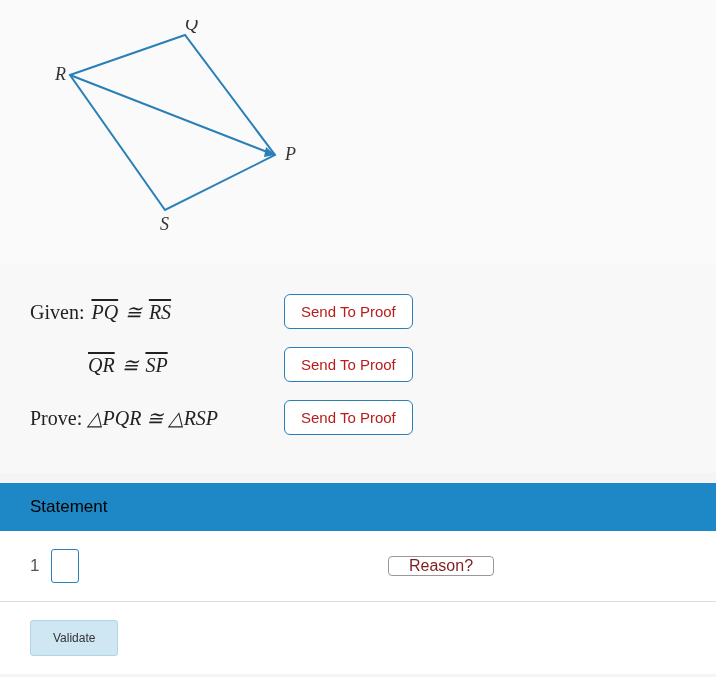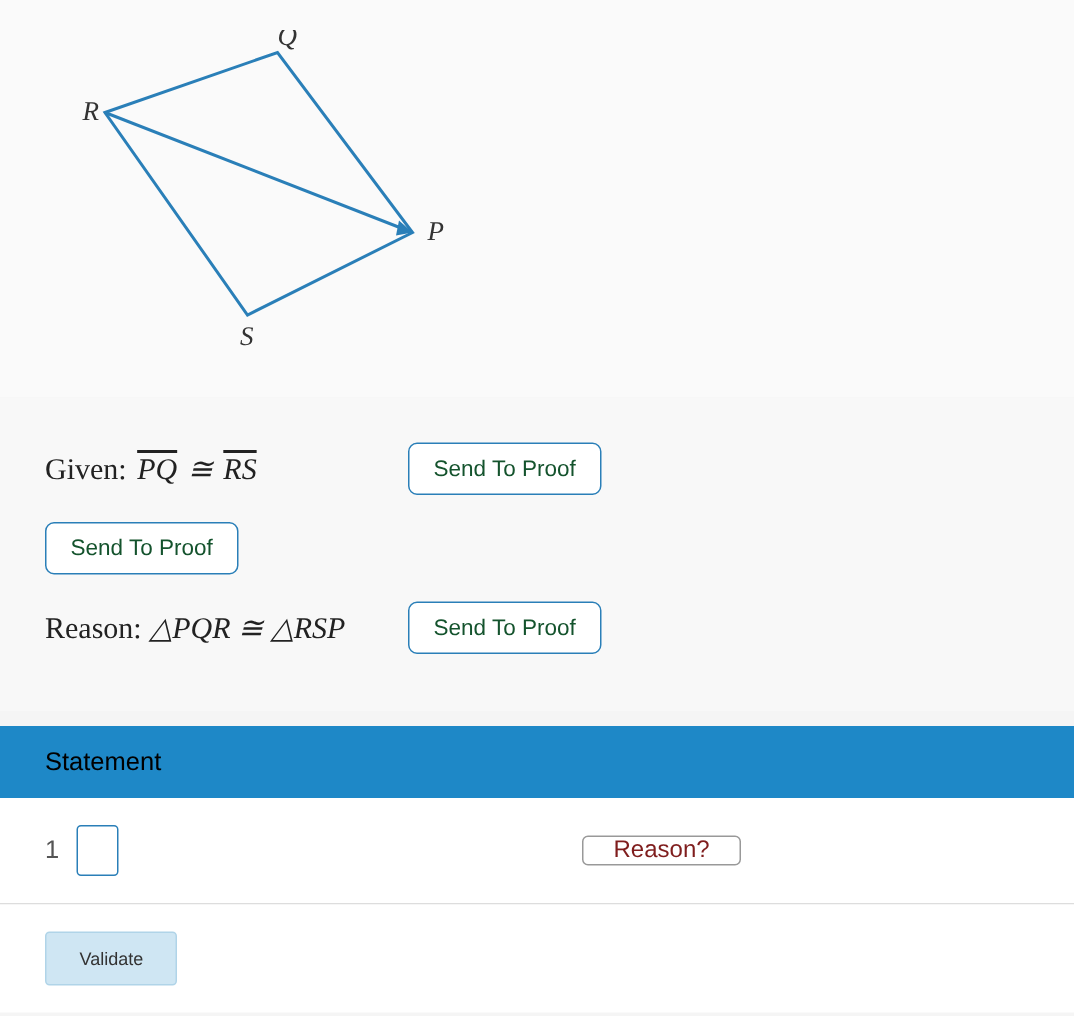--- a/index.html
+++ b/index.html
@@ -29,41 +29,41 @@
       fill: #333;
     }
     .givens-area {
       padding: 30px 30px 20px 30px;
       background: #f8f8f8;
     }
     .given-row {
       display: flex;
       align-items: center;
       margin-bottom: 18px;
-      gap: 22px;
+      gap: 34px;
     }
     .math-label {
       font-family: "Times New Roman", serif;
       font-size: 20px;
       color: #222;
       min-width: 220px;
     }
     .math-expr {
       font-family: "Times New Roman", serif;
       font-style: italic;
       font-size: 20px;
     }
     .overline {
       text-decoration: overline;
       padding: 0 2px;
     }
     .send-btn {
       border: 1px solid #2a7fb8;
       background: #fff;
-      color: #14532d;
+      color: #b91c1c;
       border-radius: 6px;
       padding: 8px 16px;
       font-size: 15px;
       cursor: pointer;
       font-family: inherit;
     }
     .proof-table {
       width: 100%;
       margin-top: 10px;
     }
@@ -160,26 +160,33 @@
       <span class="math-expr">
         <span class="overline">PQ</span>
         ≅
         <span class="overline">RS</span>
       </span>
     </div>
     <button class="send-btn">Send To Proof</button>
   </div>
 
   <div class="given-row">
+    <div class="math-label" style="padding-left:56px;">
+      <span class="math-expr">
+        <span class="overline">QR</span>
+        ≅
+        <span class="overline">SP</span>
+      </span>
+    </div>
     <button class="send-btn">Send To Proof</button>
   </div>
 
   <div class="given-row">
     <div class="math-label">
-      <span>Reason:</span>
+      <span>Prove:</span>
       <span class="math-expr">
         △<span>PQR</span>
         ≅
         △<span>RSP</span>
       </span>
     </div>
     <button class="send-btn">Send To Proof</button>
   </div>
 </div>
 

